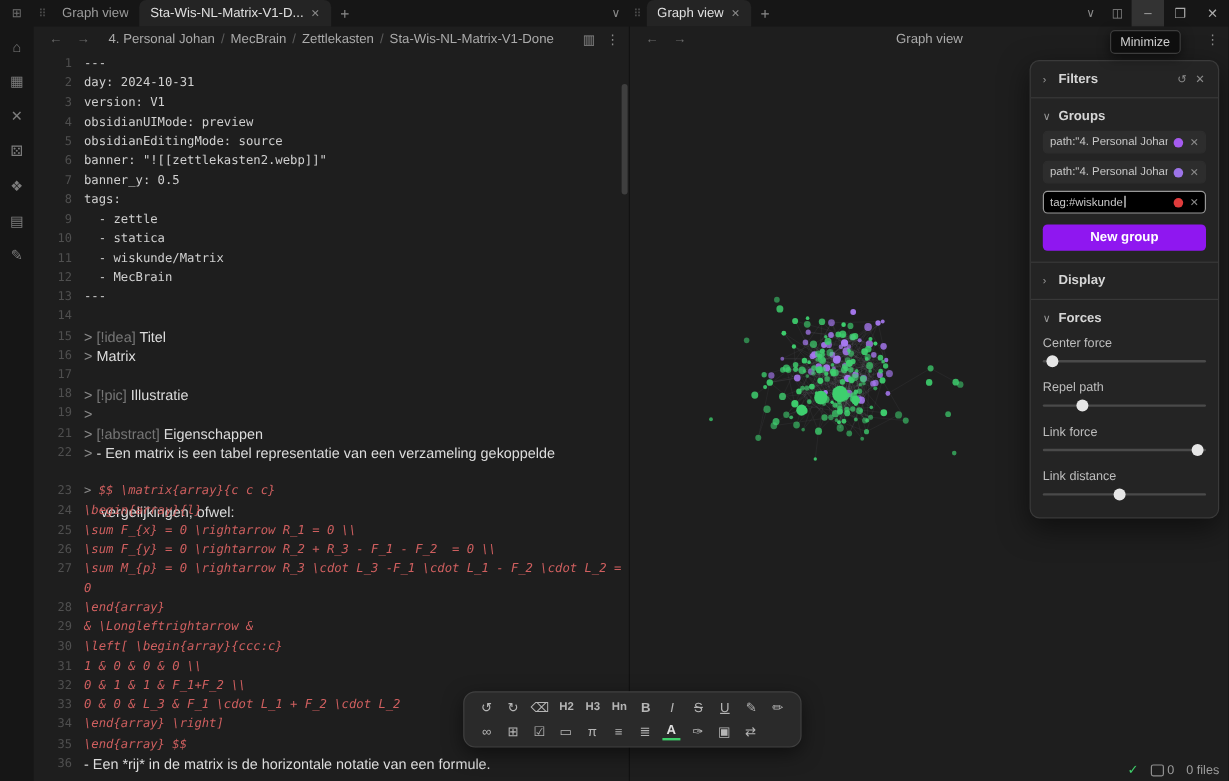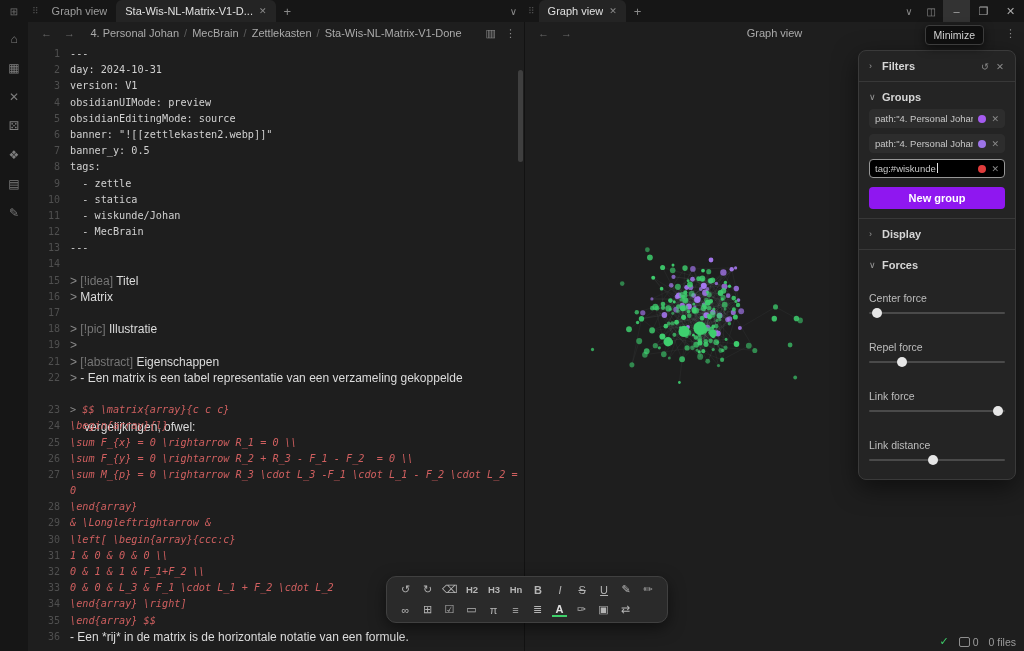--- a/index.html
+++ b/index.html
@@ -62,21 +62,21 @@
   .chev{color:#9a9a9a;font-size:9px;width:8px;flex:none;font-weight:400;}
   .f-divider{height:1px;background:#383838;margin:9px -10px;}
   .f-section{color:#d6d6d6;font-size:11px;font-weight:600;display:flex;gap:5px;align-items:center;}
   .group-pill{display:flex;align-items:center;gap:5px;margin-top:6px;background:#2d2d2d;border:1px solid #2d2d2d;border-radius:4px;padding:0 5px;height:17px;}
   .group-pill.editing{background:#000000;border:1px solid #979797;}
   .g-query{flex:1;font-size:9.5px;color:#c8c8c8;white-space:nowrap;overflow:hidden;}
   .caret{display:inline-block;width:1px;height:10px;background:#e8e8e8;margin-left:1px;vertical-align:-1px;}
   .g-dot{width:8px;height:8px;border-radius:50%;flex:none;}
   .g-x{color:#8a8a8a;font-size:9px;flex:none;}
   .new-group{margin-top:9px;height:22px;border-radius:4px;color:#fff;font-size:11px;display:flex;align-items:center;justify-content:center;font-weight:600;}
-  .force{margin-top:21px;}
+  .force{margin-top:9px;}
   .force-label{font-size:10.5px;color:#bdbdbd;}
   .slider{position:relative;height:13px;margin-top:3px;}
   .slider .track{position:absolute;top:5px;left:0;right:0;height:2px;background:#4a4a4a;border-radius:1px;}
   .slider .thumb{position:absolute;top:1px;width:10px;height:10px;border-radius:50%;background:#e6e6e6;}
 
   
   .float-toolbar{position:absolute;left:386px;top:576px;background:#2a2a2a;border:1px solid #404040;border-radius:10px;padding:5px 11px;display:flex;flex-direction:column;gap:5px;box-shadow:0 5px 16px rgba(0,0,0,.5);z-index:25;}
   .tb-row{display:flex;gap:7px;align-items:center;}
   .tb-it{min-width:15px;height:15px;display:flex;align-items:center;justify-content:center;color:#b5b5b5;font-size:11px;}
   [data-name="bold-icon"]{font-weight:700;}
@@ -200,21 +200,21 @@
           <div class="row k-meta" data-name="editor-line">
             <span class="lnum" data-name="line-number">9</span>
             <span class="lc" data-name="line-content"><span data-name="line-text">  - zettle</span></span>
           </div>
           <div class="row k-meta" data-name="editor-line">
             <span class="lnum" data-name="line-number">10</span>
             <span class="lc" data-name="line-content"><span data-name="line-text">  - statica</span></span>
           </div>
           <div class="row k-meta" data-name="editor-line">
             <span class="lnum" data-name="line-number">11</span>
-            <span class="lc" data-name="line-content"><span data-name="line-text">  - wiskunde/Johan</span></span>
+            <span class="lc" data-name="line-content"><span data-name="line-text">  - wiskunde/Matrix</span></span>
           </div>
           <div class="row k-meta" data-name="editor-line">
             <span class="lnum" data-name="line-number">12</span>
             <span class="lc" data-name="line-content"><span data-name="line-text">  - MecBrain</span></span>
           </div>
           <div class="row k-meta" data-name="editor-line">
             <span class="lnum" data-name="line-number">13</span>
             <span class="lc" data-name="line-content"><span data-name="line-text">---</span></span>
           </div>
           <div class="row k-blank" data-name="editor-line">
@@ -1010,21 +1010,21 @@
         </div>
         <div data-name="forces-list">
             <div class="force" data-name="force-setting">
               <div class="force-label" data-name="force-label">Center force</div>
               <div class="slider" data-name="center-force-slider">
                 <span class="track" data-name="slider-track"></span>
                 <span class="thumb" data-name="slider-thumb" style="left: calc(6% - 5px);"></span>
               </div>
             </div>
             <div class="force" data-name="force-setting">
-              <div class="force-label" data-name="force-label">Repel force</div>
+              <div class="force-label" data-name="force-label">Repel path</div>
               <div class="slider" data-name="repel-force-slider">
                 <span class="track" data-name="slider-track"></span>
                 <span class="thumb" data-name="slider-thumb" style="left: calc(24% - 5px);"></span>
               </div>
             </div>
             <div class="force" data-name="force-setting">
               <div class="force-label" data-name="force-label">Link force</div>
               <div class="slider" data-name="link-force-slider">
                 <span class="track" data-name="slider-track"></span>
                 <span class="thumb" data-name="slider-thumb" style="left: calc(95% - 5px);"></span>

